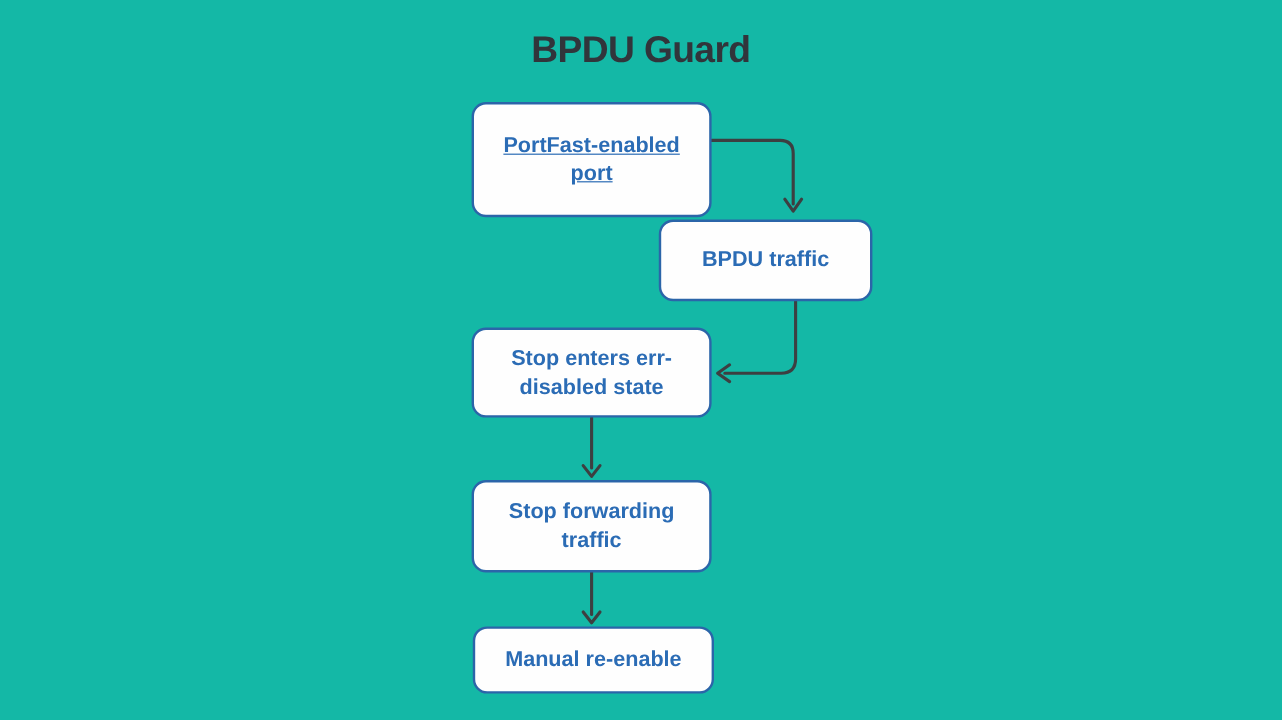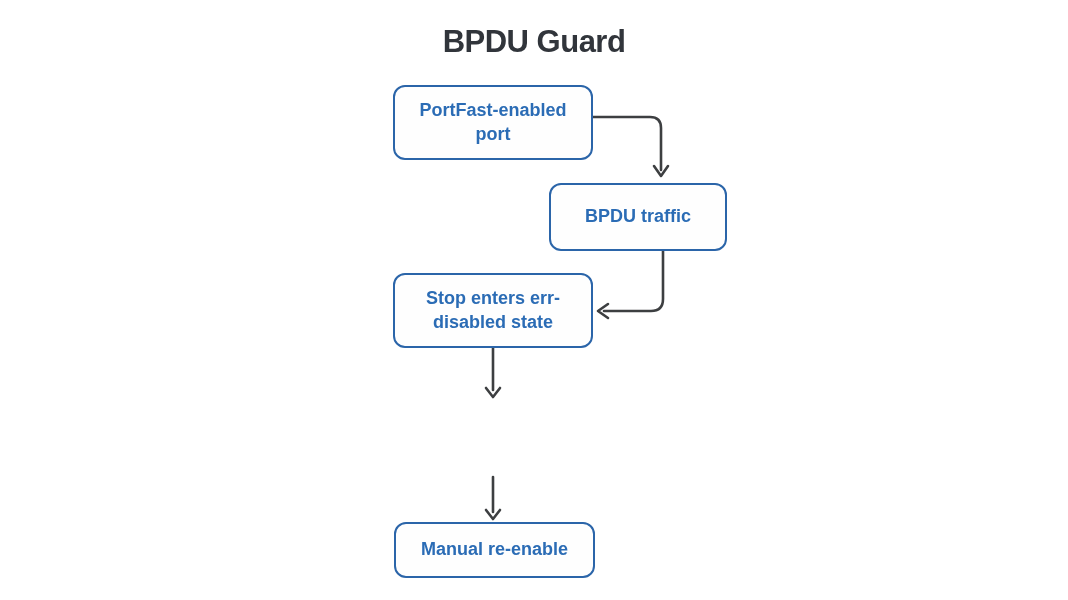--- a/index.html
+++ b/index.html
@@ -5,21 +5,21 @@
   html, body {
     margin: 0;
     padding: 0;
     background: #eceded;
     font-family: "Liberation Sans", sans-serif;
   }
   .stage {
     position: relative;
     width: 1068px;
     height: 600px;
-    background: #ffffff;
+    background: #14b8a6;
     overflow: hidden;
   }
   .diagram-title {
     position: absolute;
     top: 24px;
     left: 0;
     width: 1068px;
     margin: 0;
     text-align: center;
     font-size: 31px;
@@ -51,21 +51,21 @@
     display: flex;
     align-items: center;
     justify-content: center;
     text-align: center;
     color: #2b6cb5;
     font-size: 18px;
     font-weight: 700;
     line-height: 1.3;
     padding: 4px 10px;
   }
-  .node-portfast        { left: 393px; top:  85px; width: 200px; height: 75px; }
+  .node-portfast        { left: 393px; top:  85px; width: 200px; height: 96px; text-decoration: underline; }
   .node-bpdu-received   { left: 549px; top: 183px; width: 178px; height: 68px; }
   .node-err-disabled    { left: 393px; top: 273px; width: 200px; height: 75px; }
   .node-stop-forwarding { left: 393px; top: 400px; width: 200px; height: 77px; }
   .node-manual-reenable { left: 394px; top: 522px; width: 201px; height: 56px; }
 </style>
 </head>
 <body>
 
 <div class="stage">
 
@@ -99,18 +99,21 @@
   </div>
 
   <div class="node node-bpdu-received">
     <span>BPDU traffic</span>
   </div>
 
   <div class="node node-err-disabled">
     <span>Stop enters err-disabled state</span>
   </div>
 
+  <div class="node node-stop-forwarding">
+    <span>Stop forwarding traffic</span>
+  </div>
 
   <div class="node node-manual-reenable">
     <span>Manual re-enable</span>
   </div>
 
 </div>
 
 </body></html>

